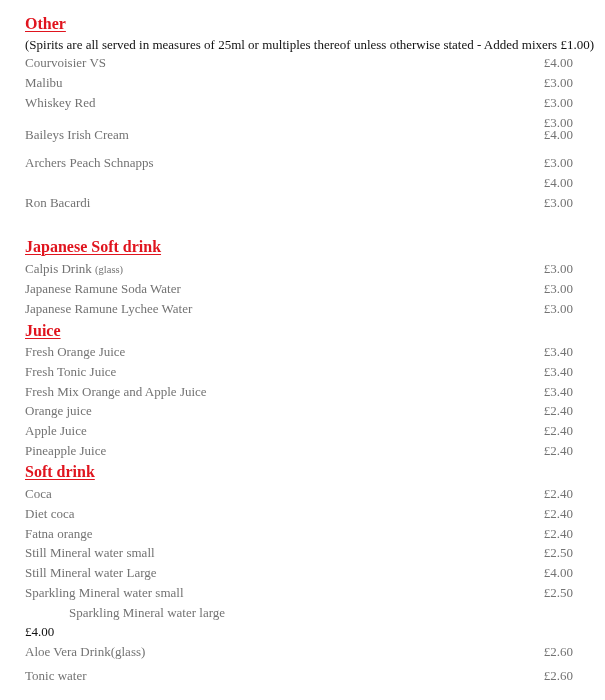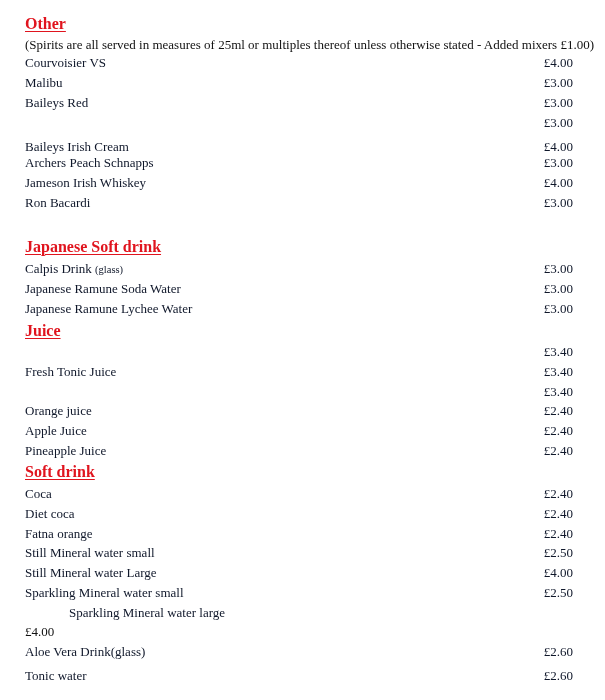--- a/index.html
+++ b/index.html
@@ -43,21 +43,21 @@
       color: #111;
       white-space: nowrap;
     }
     .row {
       position: absolute;
       left: 25px;
       width: 550px;
       height: 18px;
       font-size: 13px;
       line-height: 18px;
-      color: #0f172a;
+      color: #737373;
     }
     .row .name {
       position: absolute;
       left: 0;
       top: 0;
       white-space: nowrap;
     }
     .row .name .small {
       font-size: 10.5px;
     }
@@ -86,36 +86,35 @@
 
   <div class="row" style="top:54px;">
     <span class="name">Courvoisier VS</span>
     <span class="price">£4.00</span>
   </div>
   <div class="row" style="top:74px;">
     <span class="name">Malibu</span>
     <span class="price">£3.00</span>
   </div>
   <div class="row" style="top:94px;">
-    <span class="name">Baileys Red</span>
+    <span class="name">Whiskey Red</span>
     <span class="price">£3.00</span>
   </div>
   <div class="row" style="top:114px;">
     <span class="price">£3.00</span>
   </div>
-  <div class="row" style="top:138px;">
+  <div class="row" style="top:126px;">
     <span class="name">Baileys Irish Cream</span>
     <span class="price">£4.00</span>
   </div>
   <div class="row" style="top:154px;">
     <span class="name">Archers Peach Schnapps</span>
     <span class="price">£3.00</span>
   </div>
   <div class="row" style="top:174px;">
-    <span class="name">Jameson Irish Whiskey</span>
     <span class="price">£4.00</span>
   </div>
   <div class="row" style="top:194px;">
     <span class="name">Ron Bacardi</span>
     <span class="price">£3.00</span>
   </div>
 
   <div class="heading" style="top:238px;">Japanese Soft drink</div>
 
   <div class="row" style="top:260px;">
@@ -127,27 +126,29 @@
     <span class="price">£3.00</span>
   </div>
   <div class="row" style="top:300px;">
     <span class="name">Japanese Ramune Lychee Water</span>
     <span class="price">£3.00</span>
   </div>
 
   <div class="heading" style="top:322px;">Juice</div>
 
   <div class="row" style="top:343px;">
+    <span class="name">Fresh Orange Juice</span>
     <span class="price">£3.40</span>
   </div>
   <div class="row" style="top:363px;">
     <span class="name">Fresh Tonic Juice</span>
     <span class="price">£3.40</span>
   </div>
   <div class="row" style="top:383px;">
+    <span class="name">Fresh Mix Orange and Apple Juice</span>
     <span class="price">£3.40</span>
   </div>
   <div class="row" style="top:402px;">
     <span class="name">Orange juice</span>
     <span class="price">£2.40</span>
   </div>
   <div class="row" style="top:422px;">
     <span class="name">Apple Juice</span>
     <span class="price">£2.40</span>
   </div>

